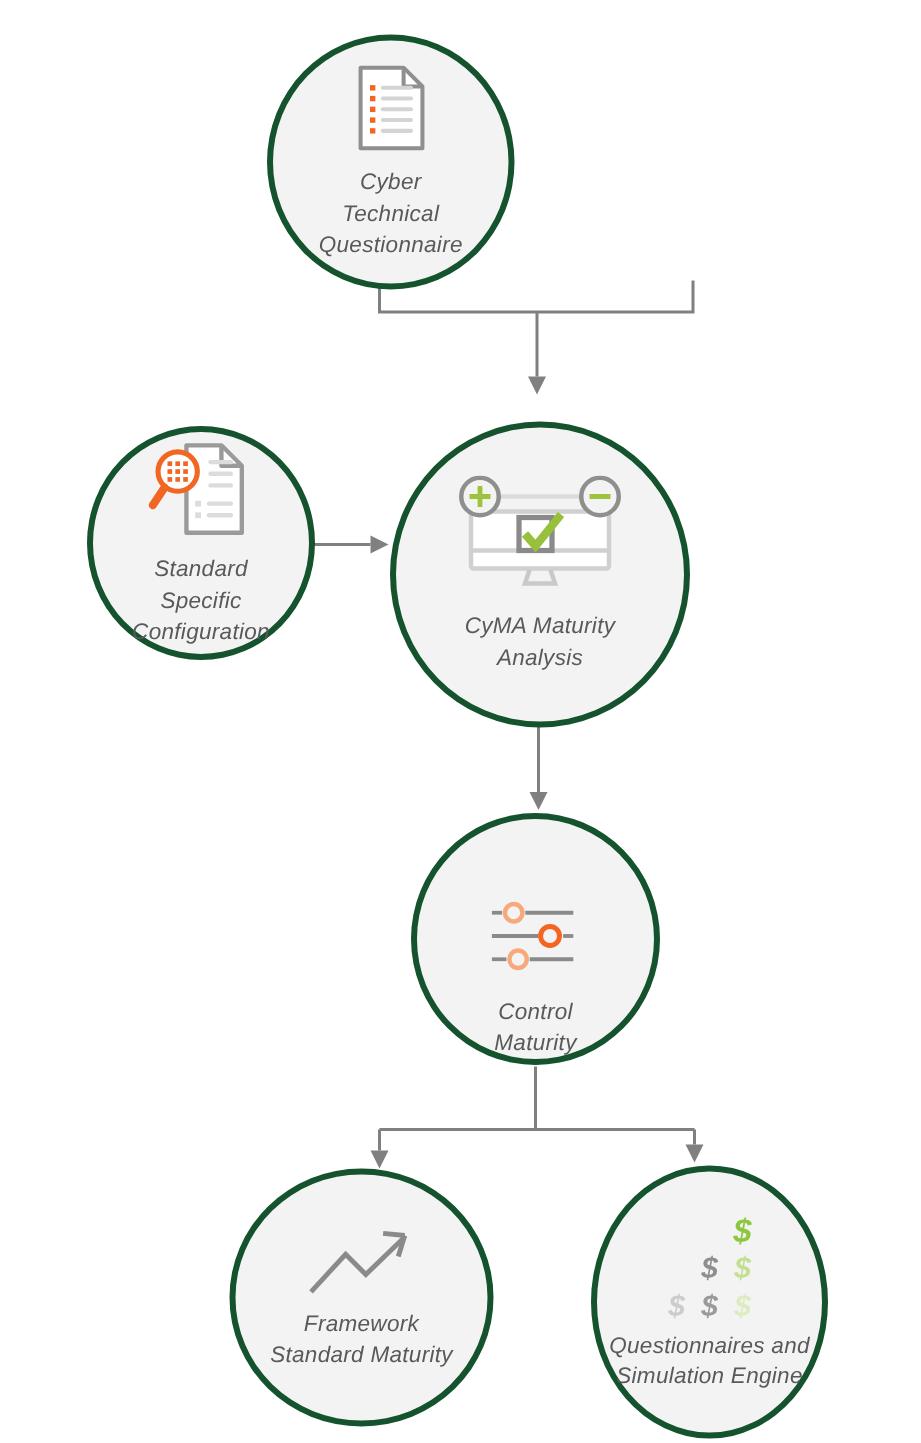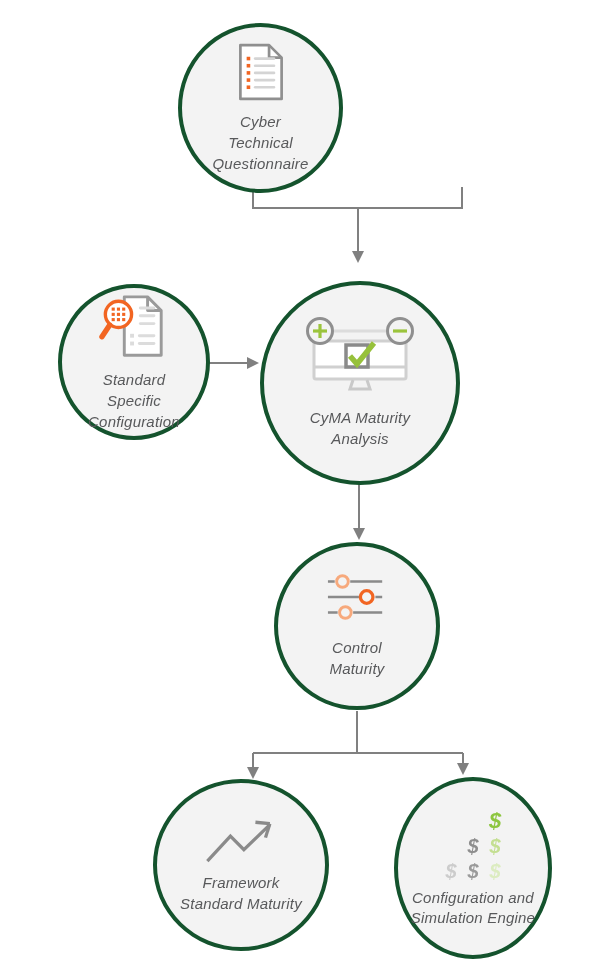--- a/index.html
+++ b/index.html
@@ -44,21 +44,21 @@
     font-size:20px;
     line-height:1;
     margin-bottom:4px;
   }
   .d-green   {color:#8dc63f;font-size:22px;}
   .d-gray    {color:#8e8e8e;}
   .d-ltgreen {color:#c4df92;}
   .d-ltgray  {color:#cccccc;}
   .d-gray2   {color:#9a9a9a;}
   .d-faint   {color:#dcecc0;}
-  .gap6 {gap:6px;} .gap8 {gap:8px;} .gap10{gap:10px;} .gap14{gap:14px;} .gap16{gap:16px;}
+  .gap6 {gap:6px;} .gap8 {gap:8px;} .gap10{gap:10px;} .gap14{gap:14px;} .gap16{gap:16px;justify-content:flex-end;}
 </style>
 </head>
 <body>
 
 <div class="canvas">
 
   <svg class="connectors" width="614" height="962" viewBox="0 0 614 962" xmlns="http://www.w3.org/2000/svg">
     <g stroke="#808080" stroke-width="2" fill="none">
 
       <path d="M253 192 L253 208 M462 187 L462 208 M252 208 L463 208 M358 208 L358 251"></path>
@@ -214,18 +214,18 @@
         <span></span>
       <span class="d-green">$</span>
       <span></span>
       <span class="d-gray">$</span>
       <span class="d-ltgreen">$</span>
       <span class="d-ltgray">$</span>
       <span class="d-gray2">$</span>
       <span class="d-faint">$</span>
     </span>
     <div class="label" style="line-height:20px;">
-      <div>Configuration and</div>
+      <div>Questionnaires and</div>
       <div>Simulation Engine</div>
     </div>
   </div>
 
 </div>
 
 </body></html>

